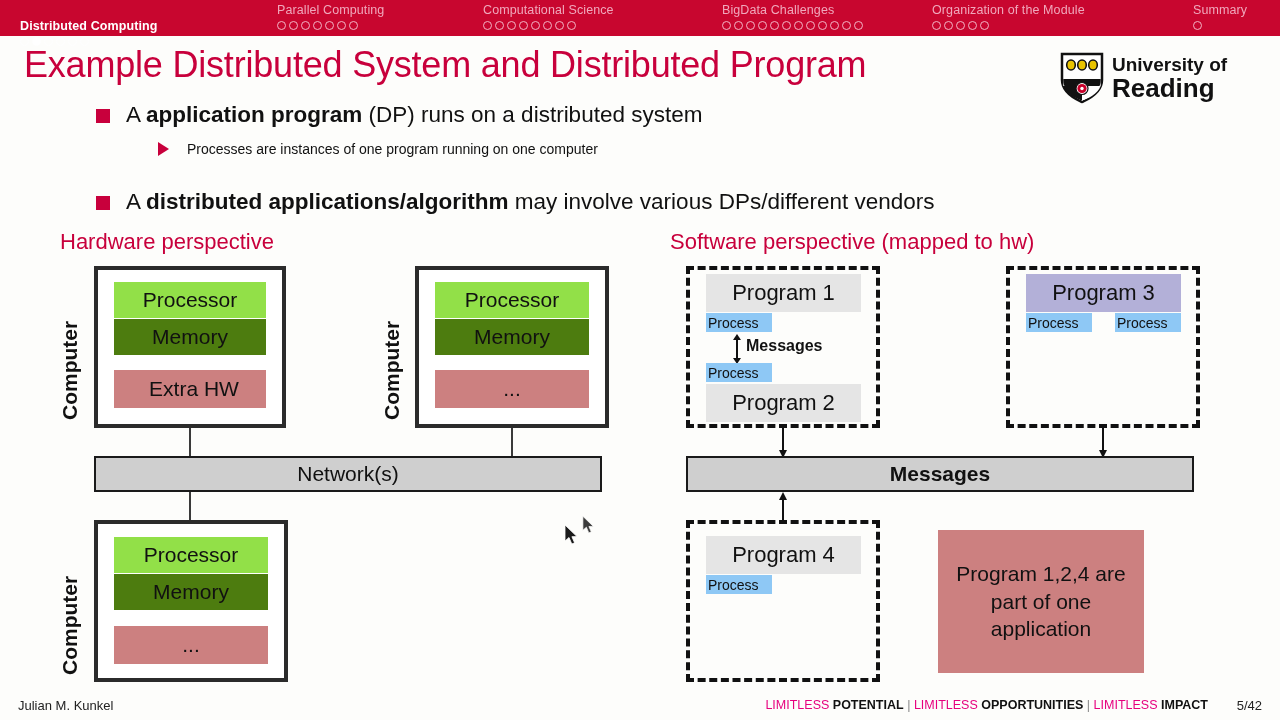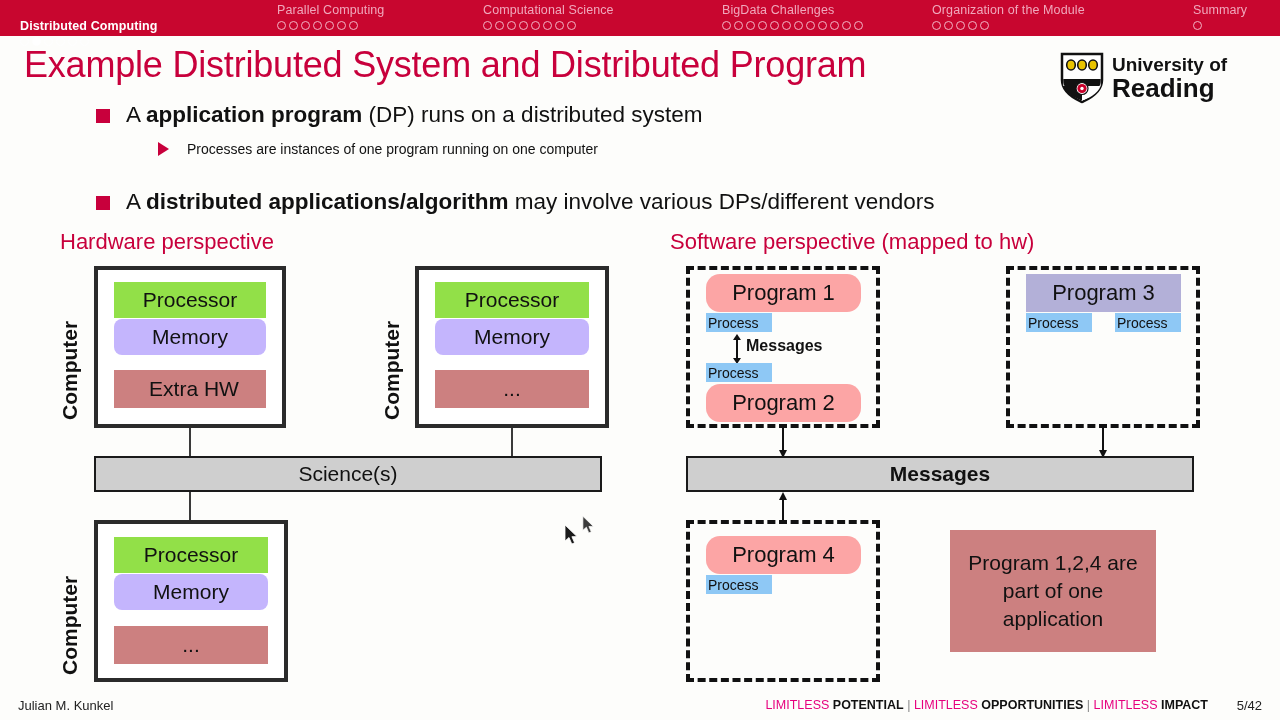--- a/index.html
+++ b/index.html
@@ -72,21 +72,21 @@
   .comp-label {
     position: absolute; font-size: 21px; font-weight: bold; color: #111;
     writing-mode: vertical-rl; transform: rotate(180deg);
     white-space: nowrap;
   }
   .hwrow {
     position: absolute; display: flex; align-items: center; justify-content: center;
     font-size: 21px; color: #111; white-space: nowrap;
   }
   .hw-proc { background: #92e048; }
-  .hw-mem  { background: #c4b5fd; border-radius: 8px; }
+  .hw-mem  { background: #4d7c0f; }
   .hw-extra{ background: #cc8080; }
 
   
   .bar {
     position: absolute; background: #cfcfcf; border: 2px solid #1a1a1a;
     display: flex; align-items: center; justify-content: center;
     font-size: 21px; color: #111;
   }
   .bar.bold { font-weight: bold; }
 
@@ -94,21 +94,21 @@
   .vline { position: absolute; background: #3a3a3a; width: 2px; }
 
   
   .dashbox {
     position: absolute; border: 4px dashed #111; background: transparent;
   }
   .prog {
     position: absolute; display: flex; align-items: center; justify-content: center;
     font-size: 22px; color: #111; white-space: nowrap;
   }
-  .prog.rose { background: #fca5a5; border-radius: 14px; }
+  .prog.rose { background: #e5e5e5; }
   .prog.lav  { background: #b3b0d8; }
   .proc {
     position: absolute; background: #8ec8f5;
     display: flex; align-items: center; justify-content: flex-start;
     font-size: 14px; color: #111; padding: 0 2px; white-space: nowrap;
   }
   .msg-label {
     position: absolute; font-size: 16px; font-weight: bold; color: #111;
     white-space: nowrap;
   }
@@ -263,21 +263,21 @@
 
   <div class="comp-label" style="left:380px; top:280px; height:140px;">Computer</div>
   <div class="computer" style="left:415px; top:266px; width:194px; height:162px;"></div>
   <div class="hwrow hw-proc" style="left:435px; top:282px; width:154px; height:36px;">Processor</div>
   <div class="hwrow hw-mem" style="left:435px; top:319px; width:154px; height:36px;">Memory</div>
   <div class="hwrow hw-extra" style="left:435px; top:370px; width:154px; height:38px;">...</div>
 
   <div class="vline" style="left:189px; top:428px; height:28px;"></div>
   <div class="vline" style="left:511px; top:428px; height:28px;"></div>
 
-  <div class="bar" style="left:94px; top:456px; width:508px; height:36px;">Science(s)</div>
+  <div class="bar" style="left:94px; top:456px; width:508px; height:36px;">Network(s)</div>
 
   <div class="vline" style="left:189px; top:492px; height:28px;"></div>
 
   <div class="comp-label" style="left:58px; top:535px; height:140px;">Computer</div>
   <div class="computer" style="left:94px; top:520px; width:194px; height:162px;"></div>
   <div class="hwrow hw-proc" style="left:114px; top:537px; width:154px; height:36px;">Processor</div>
   <div class="hwrow hw-mem" style="left:114px; top:574px; width:154px; height:36px;">Memory</div>
   <div class="hwrow hw-extra" style="left:114px; top:626px; width:154px; height:38px;">...</div>
 
   <div class="sec-head" style="left:670px; top:229px;">Software perspective (mapped to hw)</div>
@@ -314,21 +314,21 @@
 
   <svg style="position:absolute; left:777px; top:492px;" width="12" height="30" viewBox="0 0 12 30">
     <line x1="6" y1="30" x2="6" y2="6" stroke="#111" stroke-width="2"></line>
     <path d="M6,0 L10,8 L2,8 Z" fill="#111"></path>
   </svg>
 
   <div class="dashbox" style="left:686px; top:520px; width:194px; height:162px;"></div>
   <div class="prog rose" style="left:706px; top:536px; width:155px; height:38px;">Program 4</div>
   <div class="proc" style="left:706px; top:575px; width:66px; height:19px;">Process</div>
 
-  <div class="appnote" style="left:938px; top:530px; width:206px; height:122px;margin-left:12px;">Program 1,2,4 are part of one application</div>
+  <div class="appnote" style="left:938px; top:530px; width:206px; height:143px;">Program 1,2,4 are part of one application</div>
 
   <svg class="cursor" style="left:564px; top:524px;" width="16" height="22" viewBox="0 0 16 22">
     <path d="M1,1 L1,17 L5,13.5 L7.8,20 L10.6,18.8 L7.9,12.7 L13,12.6 Z" fill="#1a1a1a" stroke="#ffffff" stroke-width="0.8"></path>
   </svg>
   <svg class="cursor" style="left:582px; top:515px;" width="14" height="20" viewBox="0 0 16 22">
     <path d="M1,1 L1,17 L5,13.5 L7.8,20 L10.6,18.8 L7.9,12.7 L13,12.6 Z" fill="#1a1a1a" stroke="#ffffff" stroke-width="0.8" opacity="0.85"></path>
   </svg>
 
   <div id="footer">
     <div class="author">Julian M. Kunkel</div>

